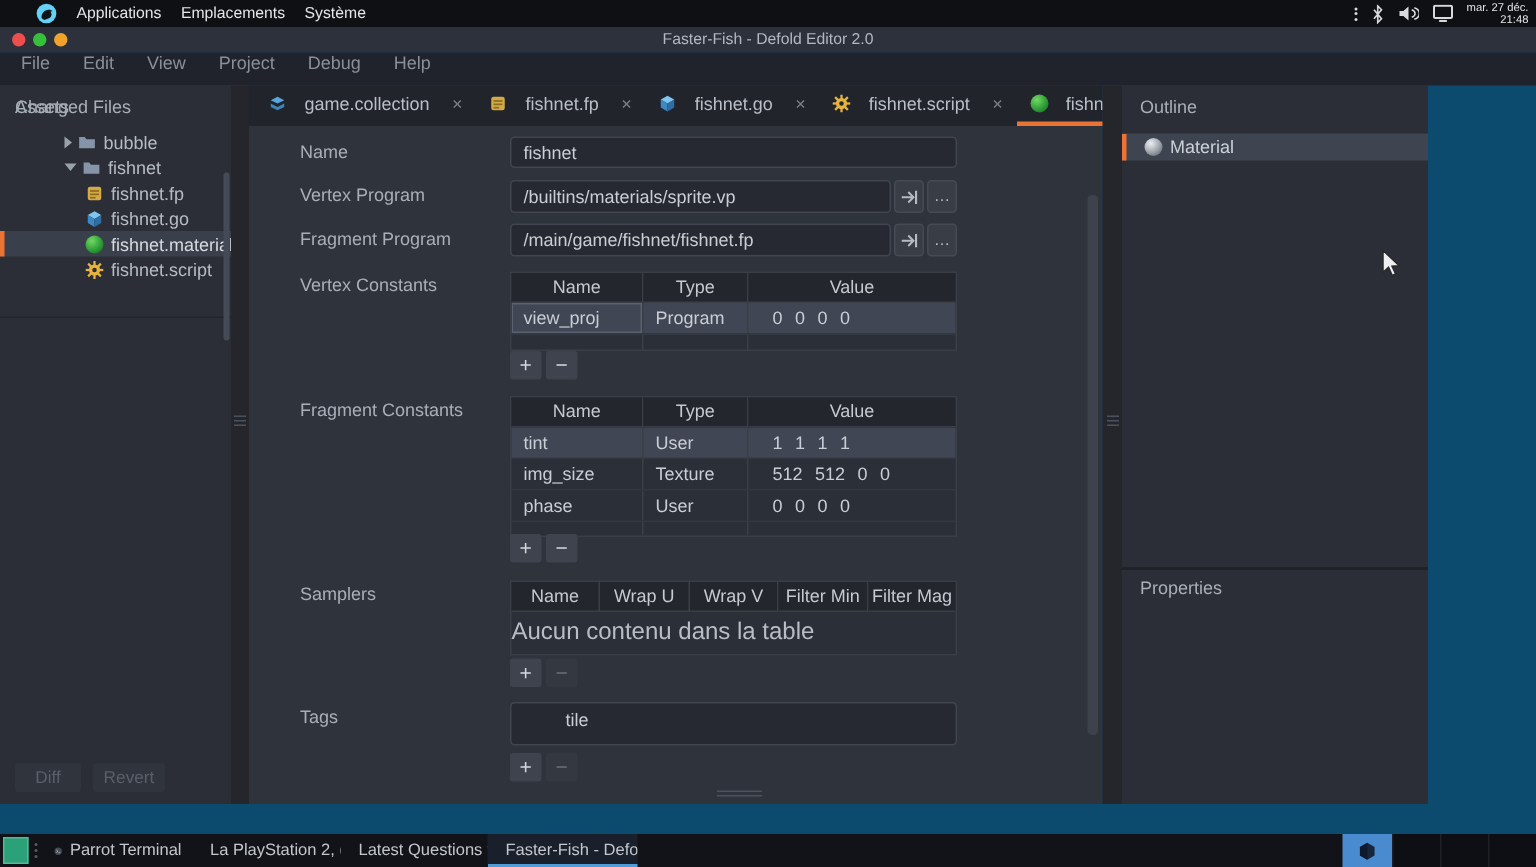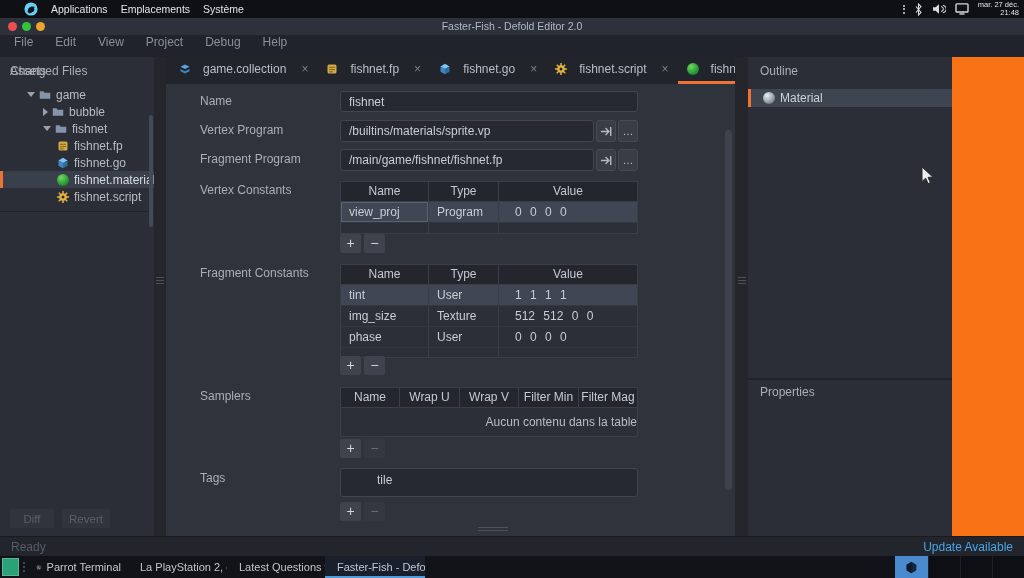--- a/index.html
+++ b/index.html
@@ -1,16 +1,16 @@
 <!DOCTYPE html>
 <html><head>
 <meta charset="utf-8">
 <style>
   html,body{margin:0;padding:0;background:#000}
-  .screen{position:relative;width:1024px;height:578px;background:#f97316;overflow:hidden;
+  .screen{position:relative;width:1024px;height:578px;background:#0c4a6e;overflow:hidden;
           font-family:"Liberation Sans",sans-serif;color:#c9cdd4;-webkit-font-smoothing:antialiased}
   svg{display:block}
 
   
   .dtop{position:absolute;top:0;left:0;right:0;height:18px;background:#0e1014;display:flex;align-items:center}
   .dlogo{width:14px;height:14px;margin-left:24px;flex:none}
   .dmenu{font-size:10.5px;color:#e3e5e8;margin-left:13px}
   .dright{margin-left:auto;display:flex;align-items:center;gap:9px;margin-right:5px}
   .ddots i{display:block;width:2px;height:2px;border-radius:50%;background:#d8dadd;margin:1.5px 0}
   .clock{font-size:7.5px;line-height:8px;text-align:right;color:#e3e5e8;white-space:nowrap}
@@ -77,21 +77,21 @@
   .th:last-child{border-right:none}
   .drow{border-bottom:1px solid #33373f}
   .td{font-size:12px;height:20px;line-height:20px;padding-left:8px;border-right:1px solid #3a3e47;
       color:#c9cdd4;overflow:hidden;white-space:nowrap}
   .td:last-child{border-right:none}
   .td.val{padding-left:16px;word-spacing:5px}
   .rsel{background:#404654}
   .cellfocus{box-shadow:inset 0 0 0 1px #5a6170}
   .erow .td{height:10px}
   .erow2 .td{height:9px}
-  .sempty{height:28px;line-height:28px;text-align:right;font-size:12px;color:#b9bec6;grid-column:1/6}
+  .sempty{height:28px;line-height:28px;text-align:left;font-size:16px;color:#b9bec6;grid-column:1/6}
   .tbtnrow{position:absolute;left:174px;display:flex;gap:3px}
   .tbtn{width:21px;height:19px;background:#3e434d;border:none;border-radius:2px;color:#d3d7dd;
         font-size:14px;line-height:17px;text-align:center;padding:0;font-family:inherit}
   .tbtn.dis{background:#343941;color:#6b7078}
   .tagsbox{position:absolute;left:174px;width:298px;height:29px;background:#262931;border:1px solid #40454f;
            border-radius:3px;color:#c9cdd4;font-size:12px;padding:4px 8px;box-sizing:border-box;resize:none;font-family:inherit}
   .escroll{position:absolute;right:3px;top:46px;width:7px;height:360px;background:#3d424d;border-radius:3px}
   .hgrip{position:absolute;bottom:3px;left:312px;width:30px}
   .hgrip i{display:block;height:1px;background:#4c525d;margin:2px 0}
 
@@ -174,27 +174,20 @@
     <span class="mitem">Debug</span>
     <span class="mitem">Help</span>
   </div>
 
   <div class="main">
 
     <aside class="sidebar">
       <div class="phead">Assets</div>
       <div class="tree">
         <div class="trow">
-          <span class="arr open ind1"></span>
-          <svg class="ticon" viewBox="0 0 16 16">
-              <path fill="#8694aa" d="M1 3h5l1.5 2H15v8H1z"></path>
-            </svg>
-          <span>game</span>
-        </div>
-        <div class="trow">
           <span class="arr closed ind2"></span>
           <svg class="ticon" viewBox="0 0 16 16">
               <path fill="#8694aa" d="M1 3h5l1.5 2H15v8H1z"></path>
             </svg>
           <span>bubble</span>
         </div>
         <div class="trow">
           <span class="arr open ind2"></span>
           <svg class="ticon" viewBox="0 0 16 16">
               <path fill="#8694aa" d="M1 3h5l1.5 2H15v8H1z"></path>
@@ -427,24 +420,20 @@
       <div class="phead outl">Outline</div>
       <div class="outlrow">
         <span class="ticon sphere-grey"></span>
         <span>Material</span>
       </div>
       <div class="rpdiv"></div>
       <div class="phead props">Properties</div>
     </aside>
   </div>
 
-  <div class="statusbar">
-    <span class="ready">Ready</span>
-    <span class="update">Update Available</span>
-  </div>
 
   <div class="taskbar">
     <span class="wsrect"></span>
     <span class="tdots">
         <i></i>
         <i></i>
         <i></i>
       </span>
     <div class="task t1">
       <svg width="11" height="11" viewBox="0 0 16 16">

